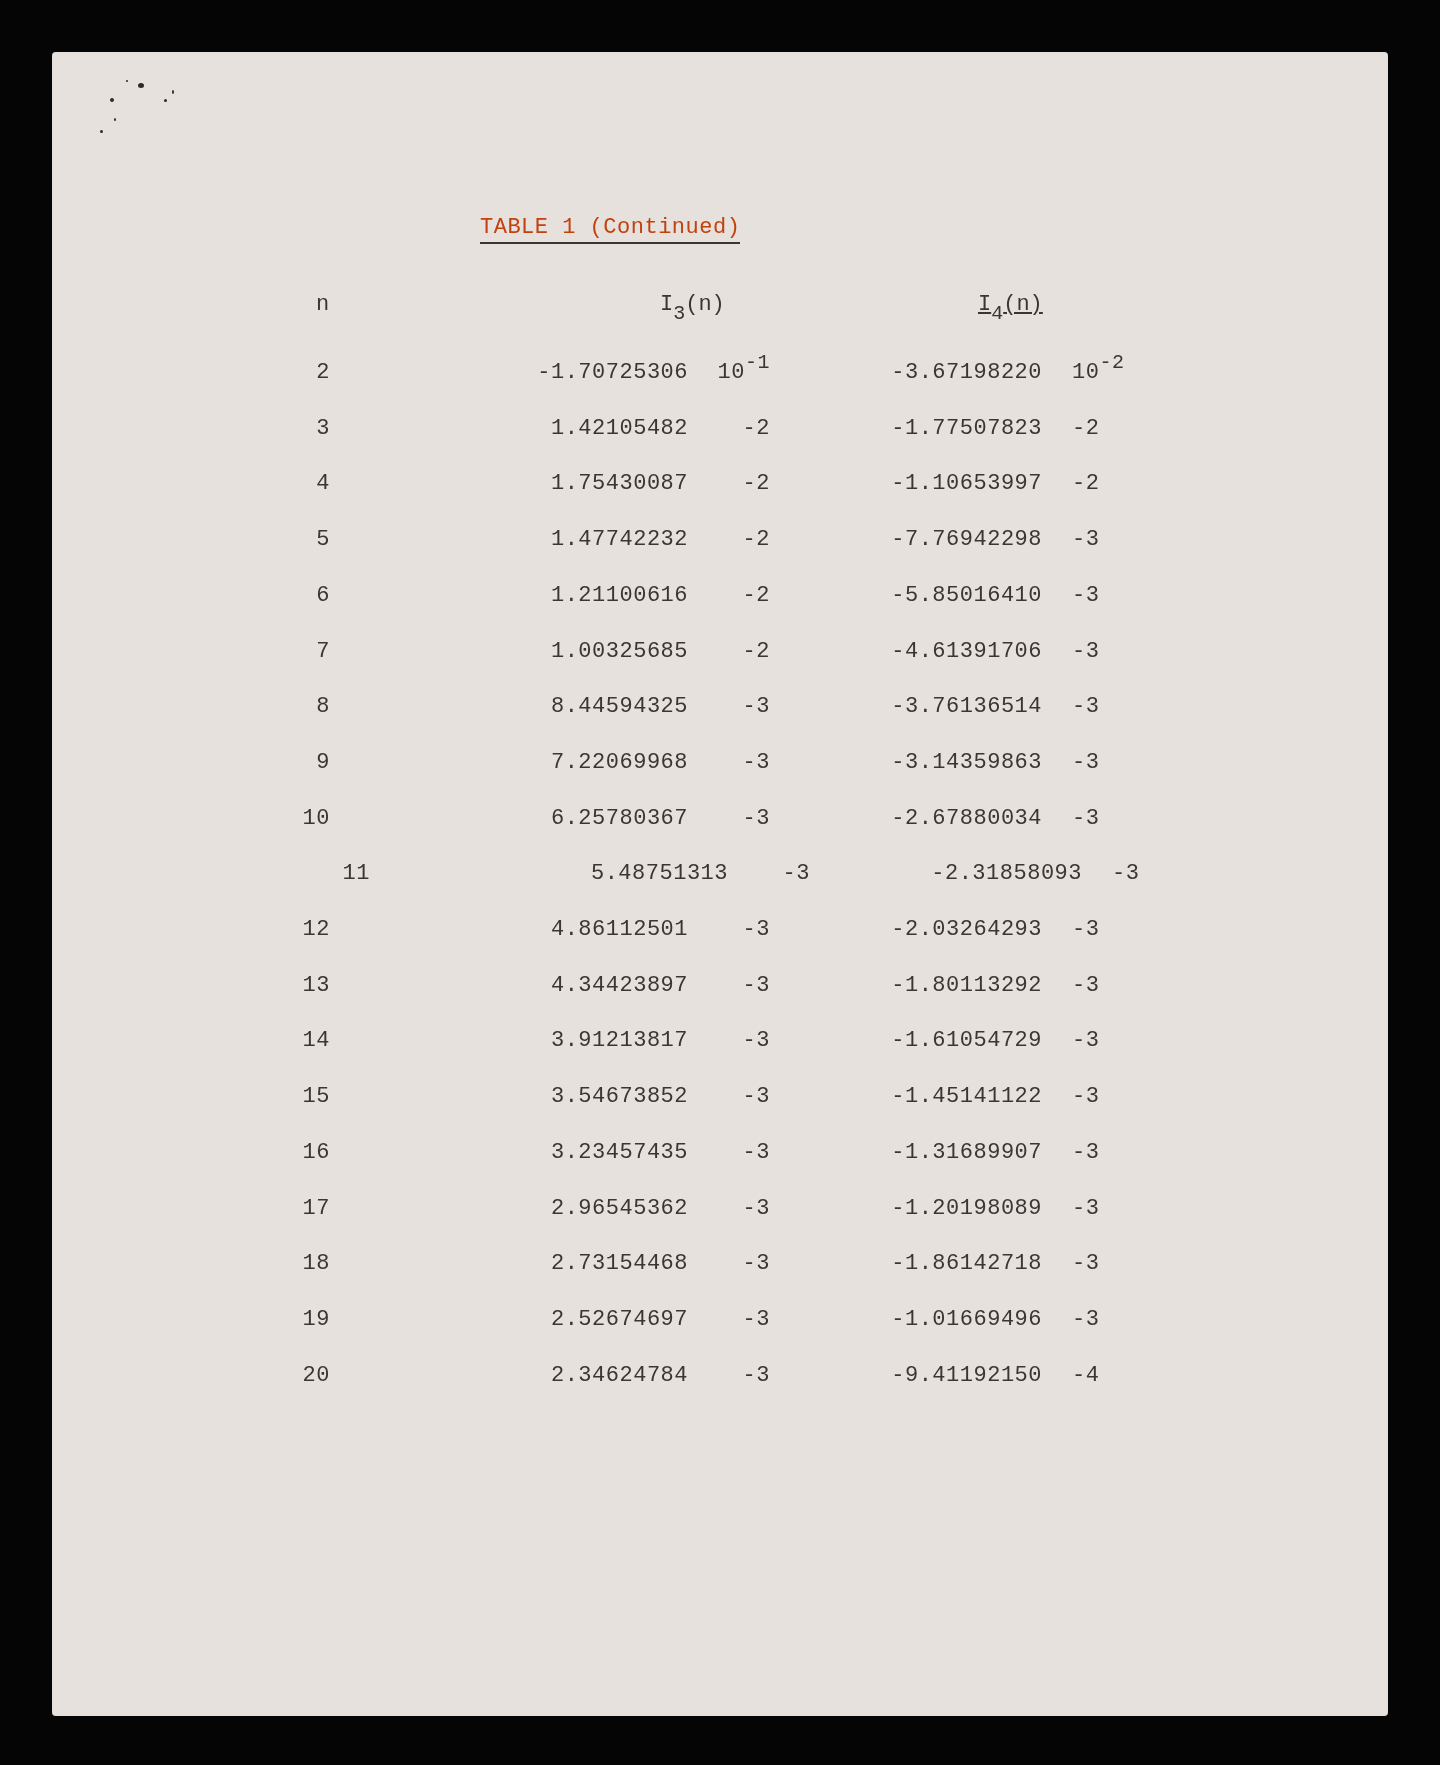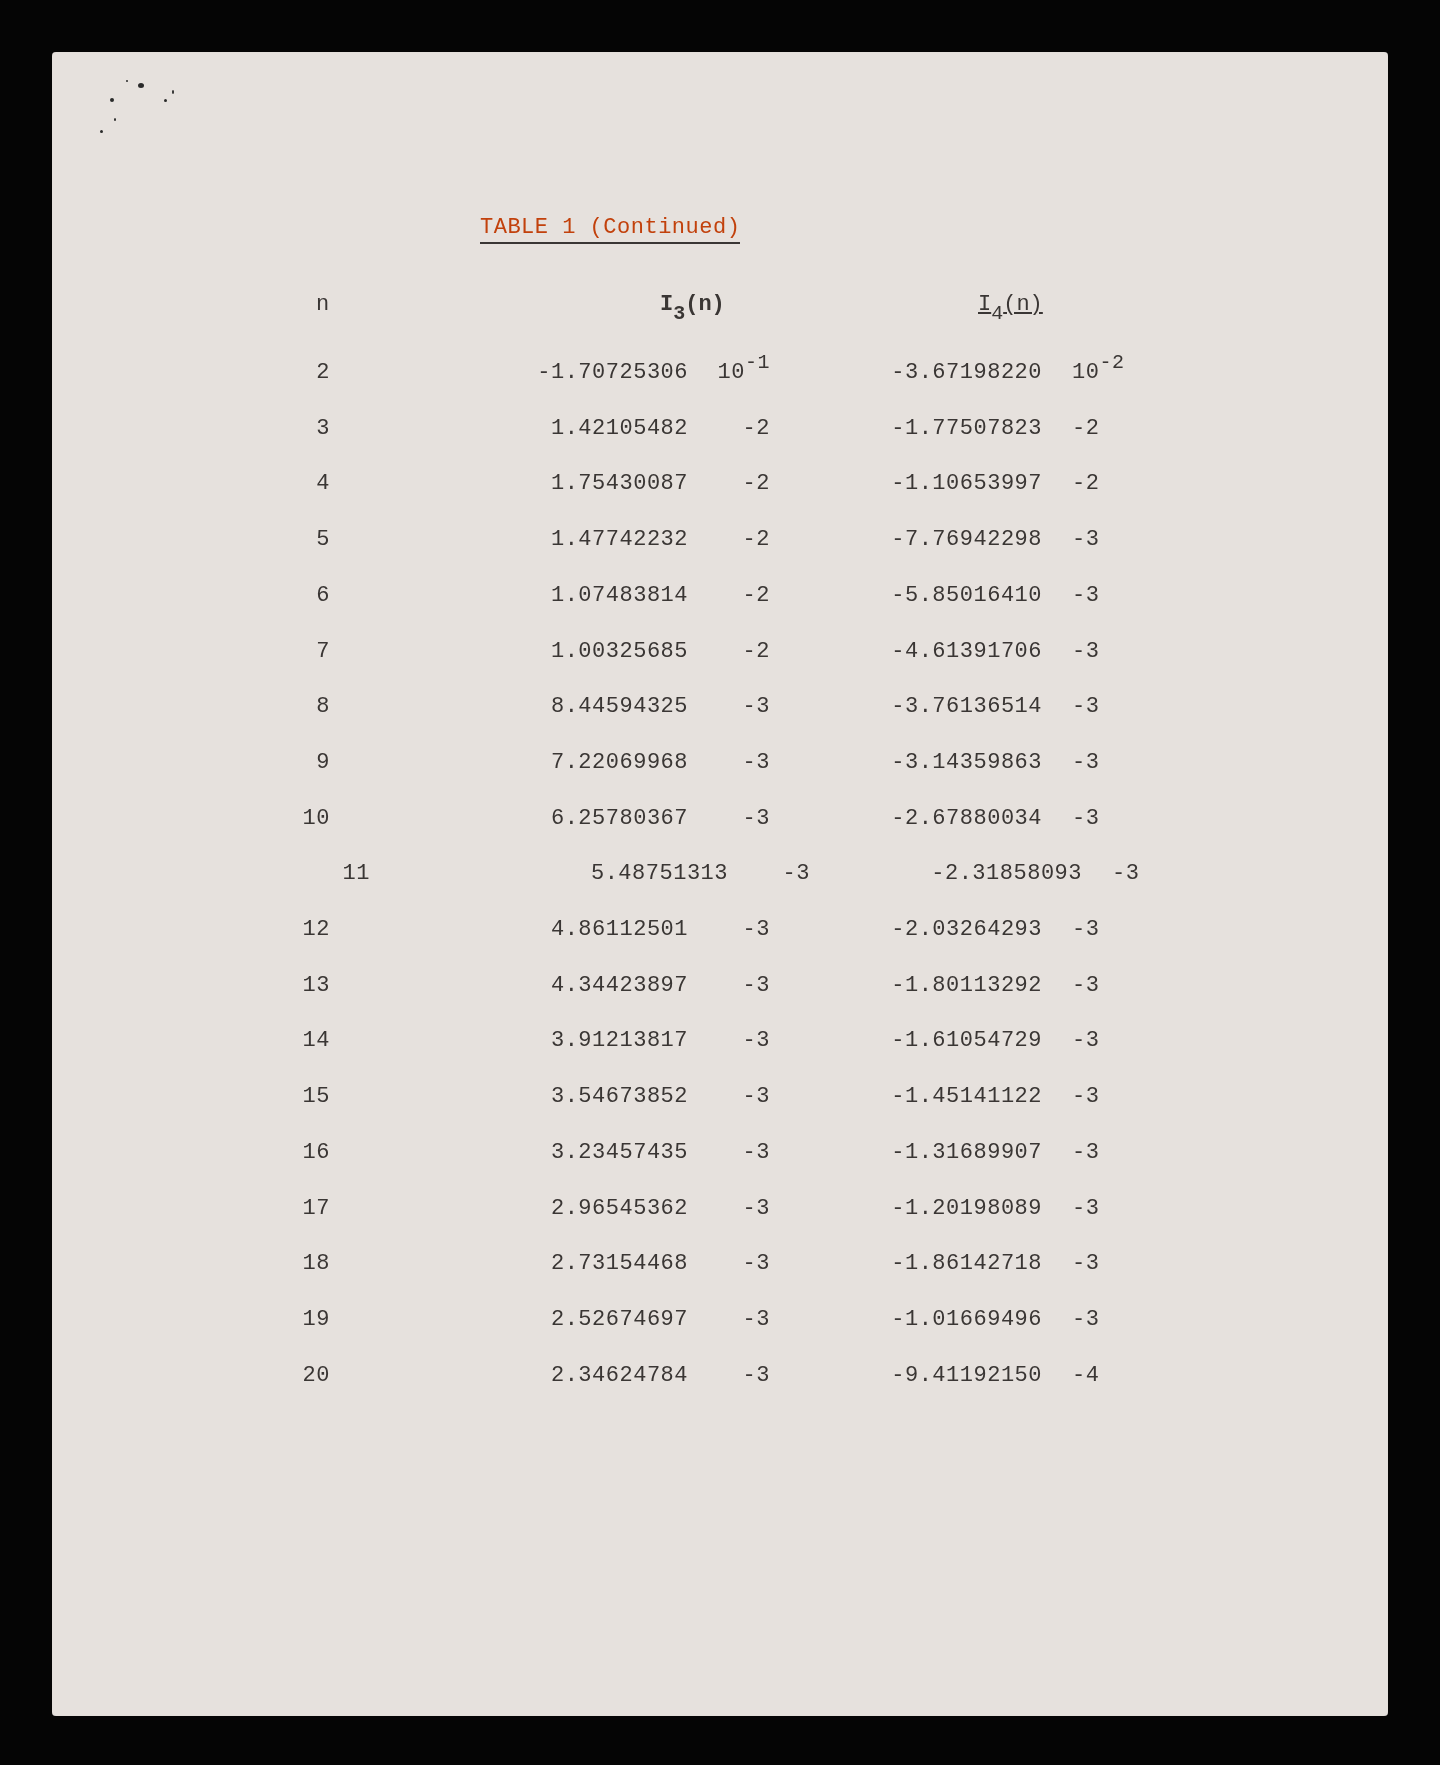--- a/index.html
+++ b/index.html
@@ -41,21 +41,21 @@
     <div class="speck" style="left:80px;top:16px;width:2px;height:4px;"></div>
     <div class="speck" style="left:8px;top:56px;width:3px;height:3px;"></div>
     <div class="speck" style="left:22px;top:44px;width:2px;height:3px;"></div>
     <div class="speck" style="left:34px;top:6px;width:2px;height:2px;"></div>
   </div>
 
   <div class="title">TABLE 1  (Continued)</div>
 
   <div>
     <div class="hdr" style="left:264px;top:240px;">n</div>
-    <div class="hdr" style="left:608px;top:240px;font-weight:bold;"><span>I</span><span class="sub">3</span><span>(n)</span></div>
+    <div class="hdr" style="left:608px;top:240px;"><span>I</span><span class="sub">3</span><span>(n)</span></div>
     <div class="hdr" style="left:926px;top:240px;text-decoration:underline;"><span>I</span><span class="sub">4</span><span>(n)</span></div>
   </div>
 
   <div id="rows">
       <div class="row" style="top: 308px;">
         <span class="t c-n">2</span>
         <span class="t c-m3">-1.70725306</span>
         <span class="t c-e3"><span class="e-base">10</span><span class="sup">-1</span></span>
         <span class="t c-m4">-3.67198220</span>
         <span class="t c-e4"><span class="e-base">10</span><span class="sup">-2</span></span>
@@ -76,21 +76,21 @@
       </div>
       <div class="row" style="top: 475.1px;">
         <span class="t c-n">5</span>
         <span class="t c-m3">1.47742232</span>
         <span class="t c-e3">-2</span>
         <span class="t c-m4">-7.76942298</span>
         <span class="t c-e4">-3</span>
       </div>
       <div class="row" style="top: 530.8px;">
         <span class="t c-n">6</span>
-        <span class="t c-m3">1.07483814</span>
+        <span class="t c-m3">1.21100616</span>
         <span class="t c-e3">-2</span>
         <span class="t c-m4">-5.85016410</span>
         <span class="t c-e4">-3</span>
       </div>
       <div class="row" style="top: 586.5px;">
         <span class="t c-n">7</span>
         <span class="t c-m3">1.00325685</span>
         <span class="t c-e3">-2</span>
         <span class="t c-m4">-4.61391706</span>
         <span class="t c-e4">-3</span>

